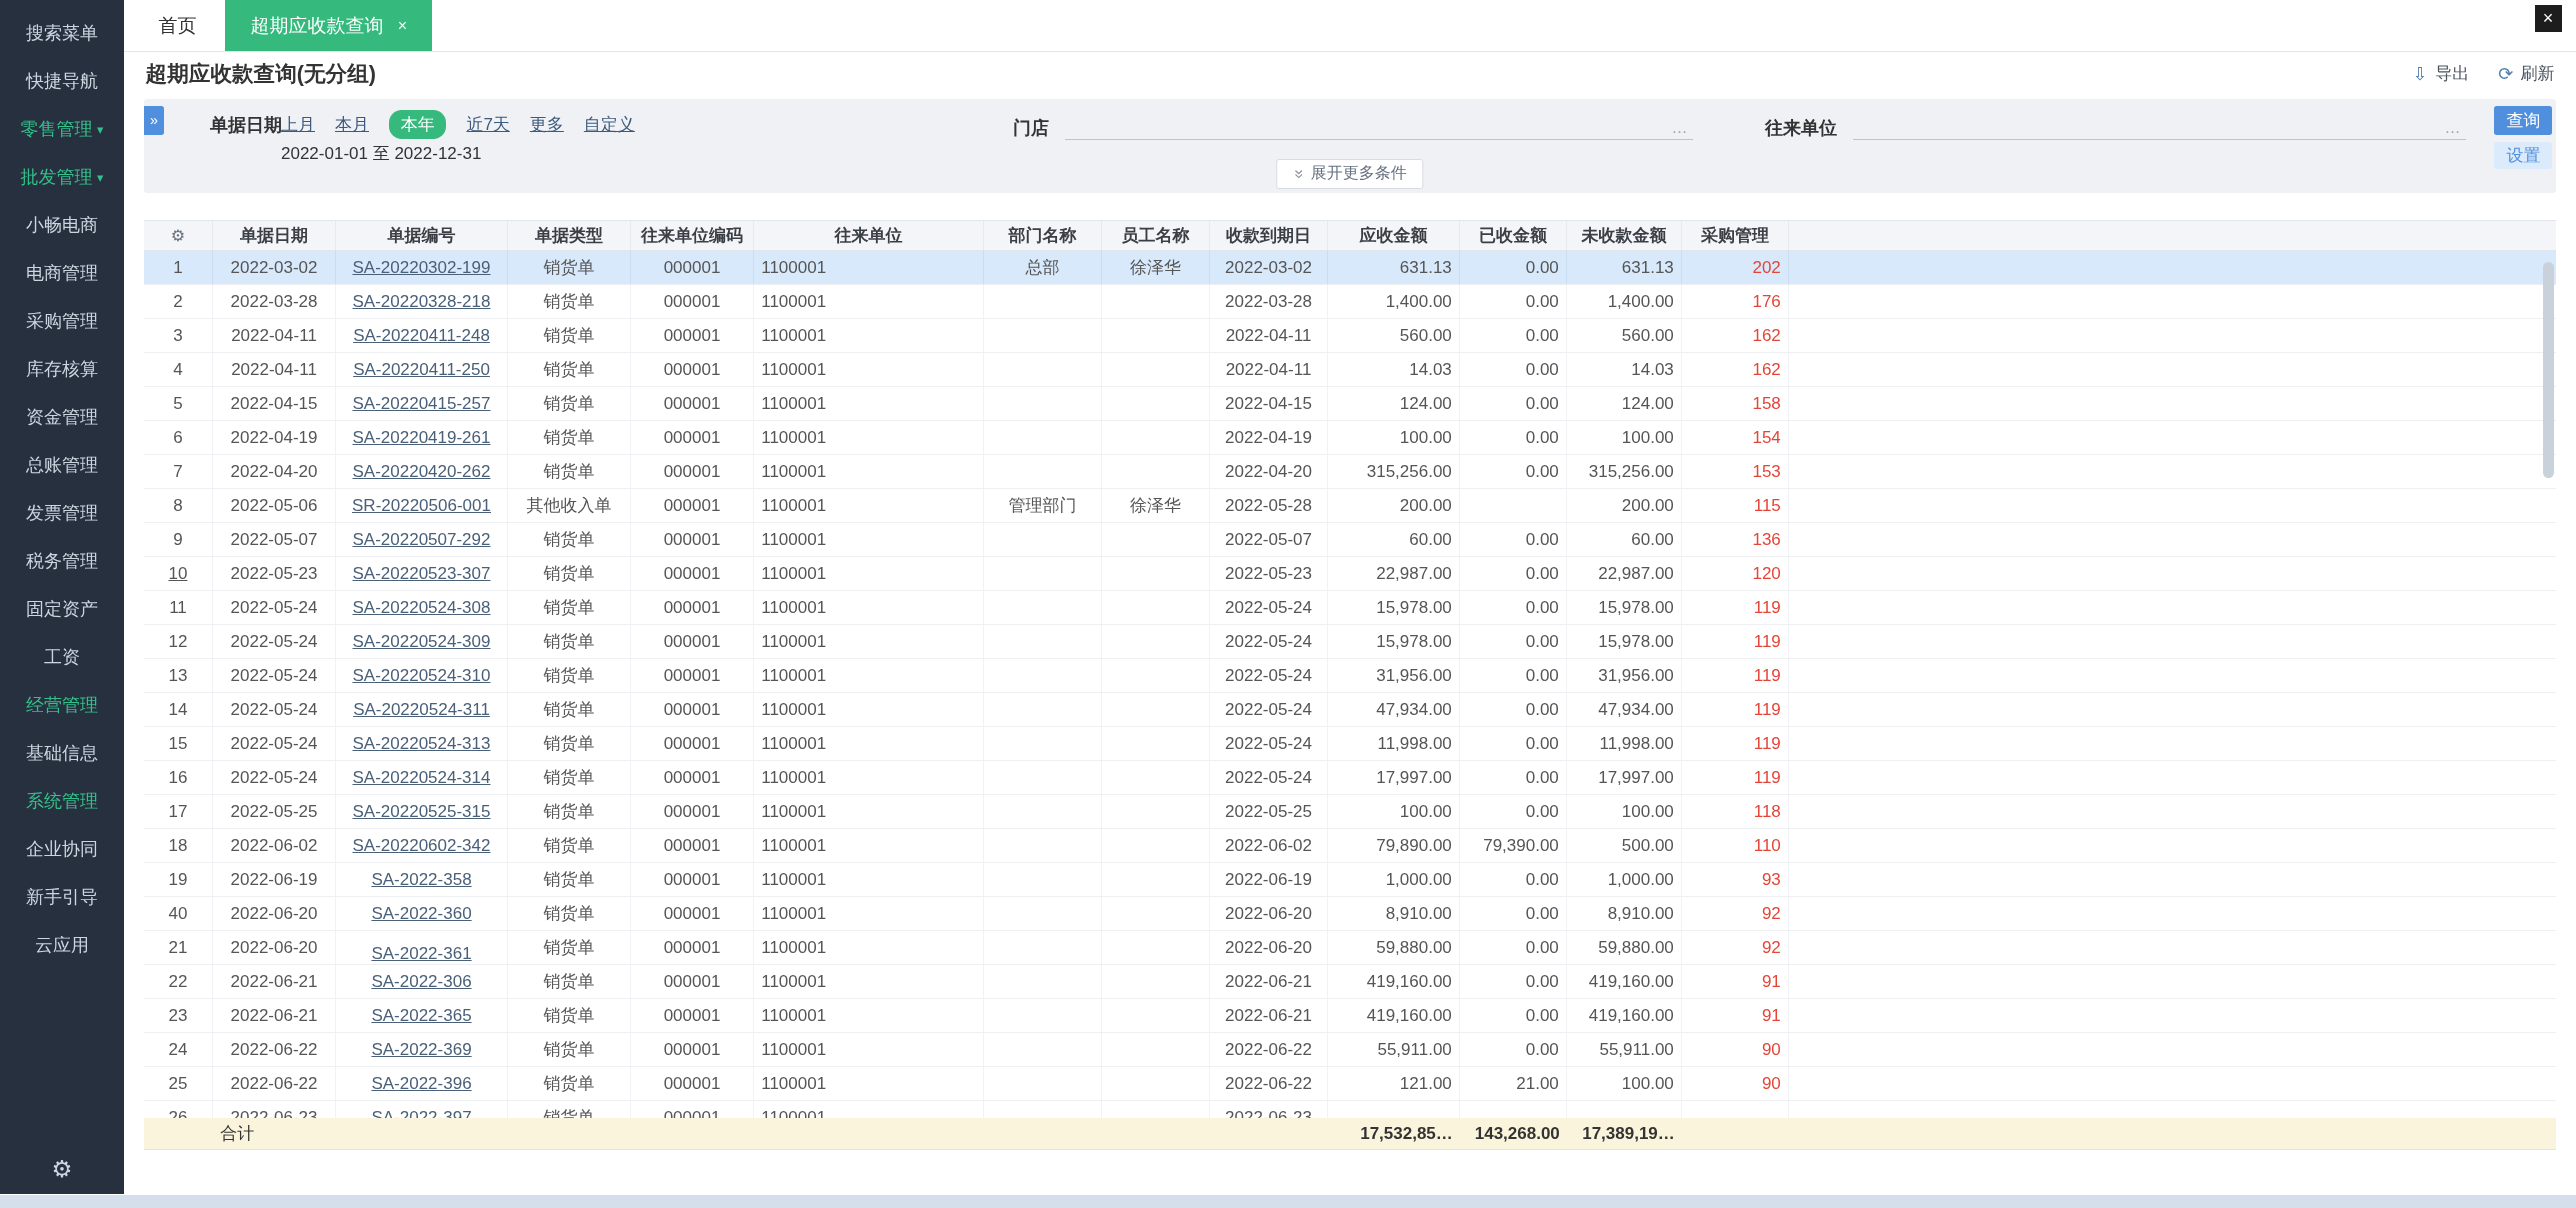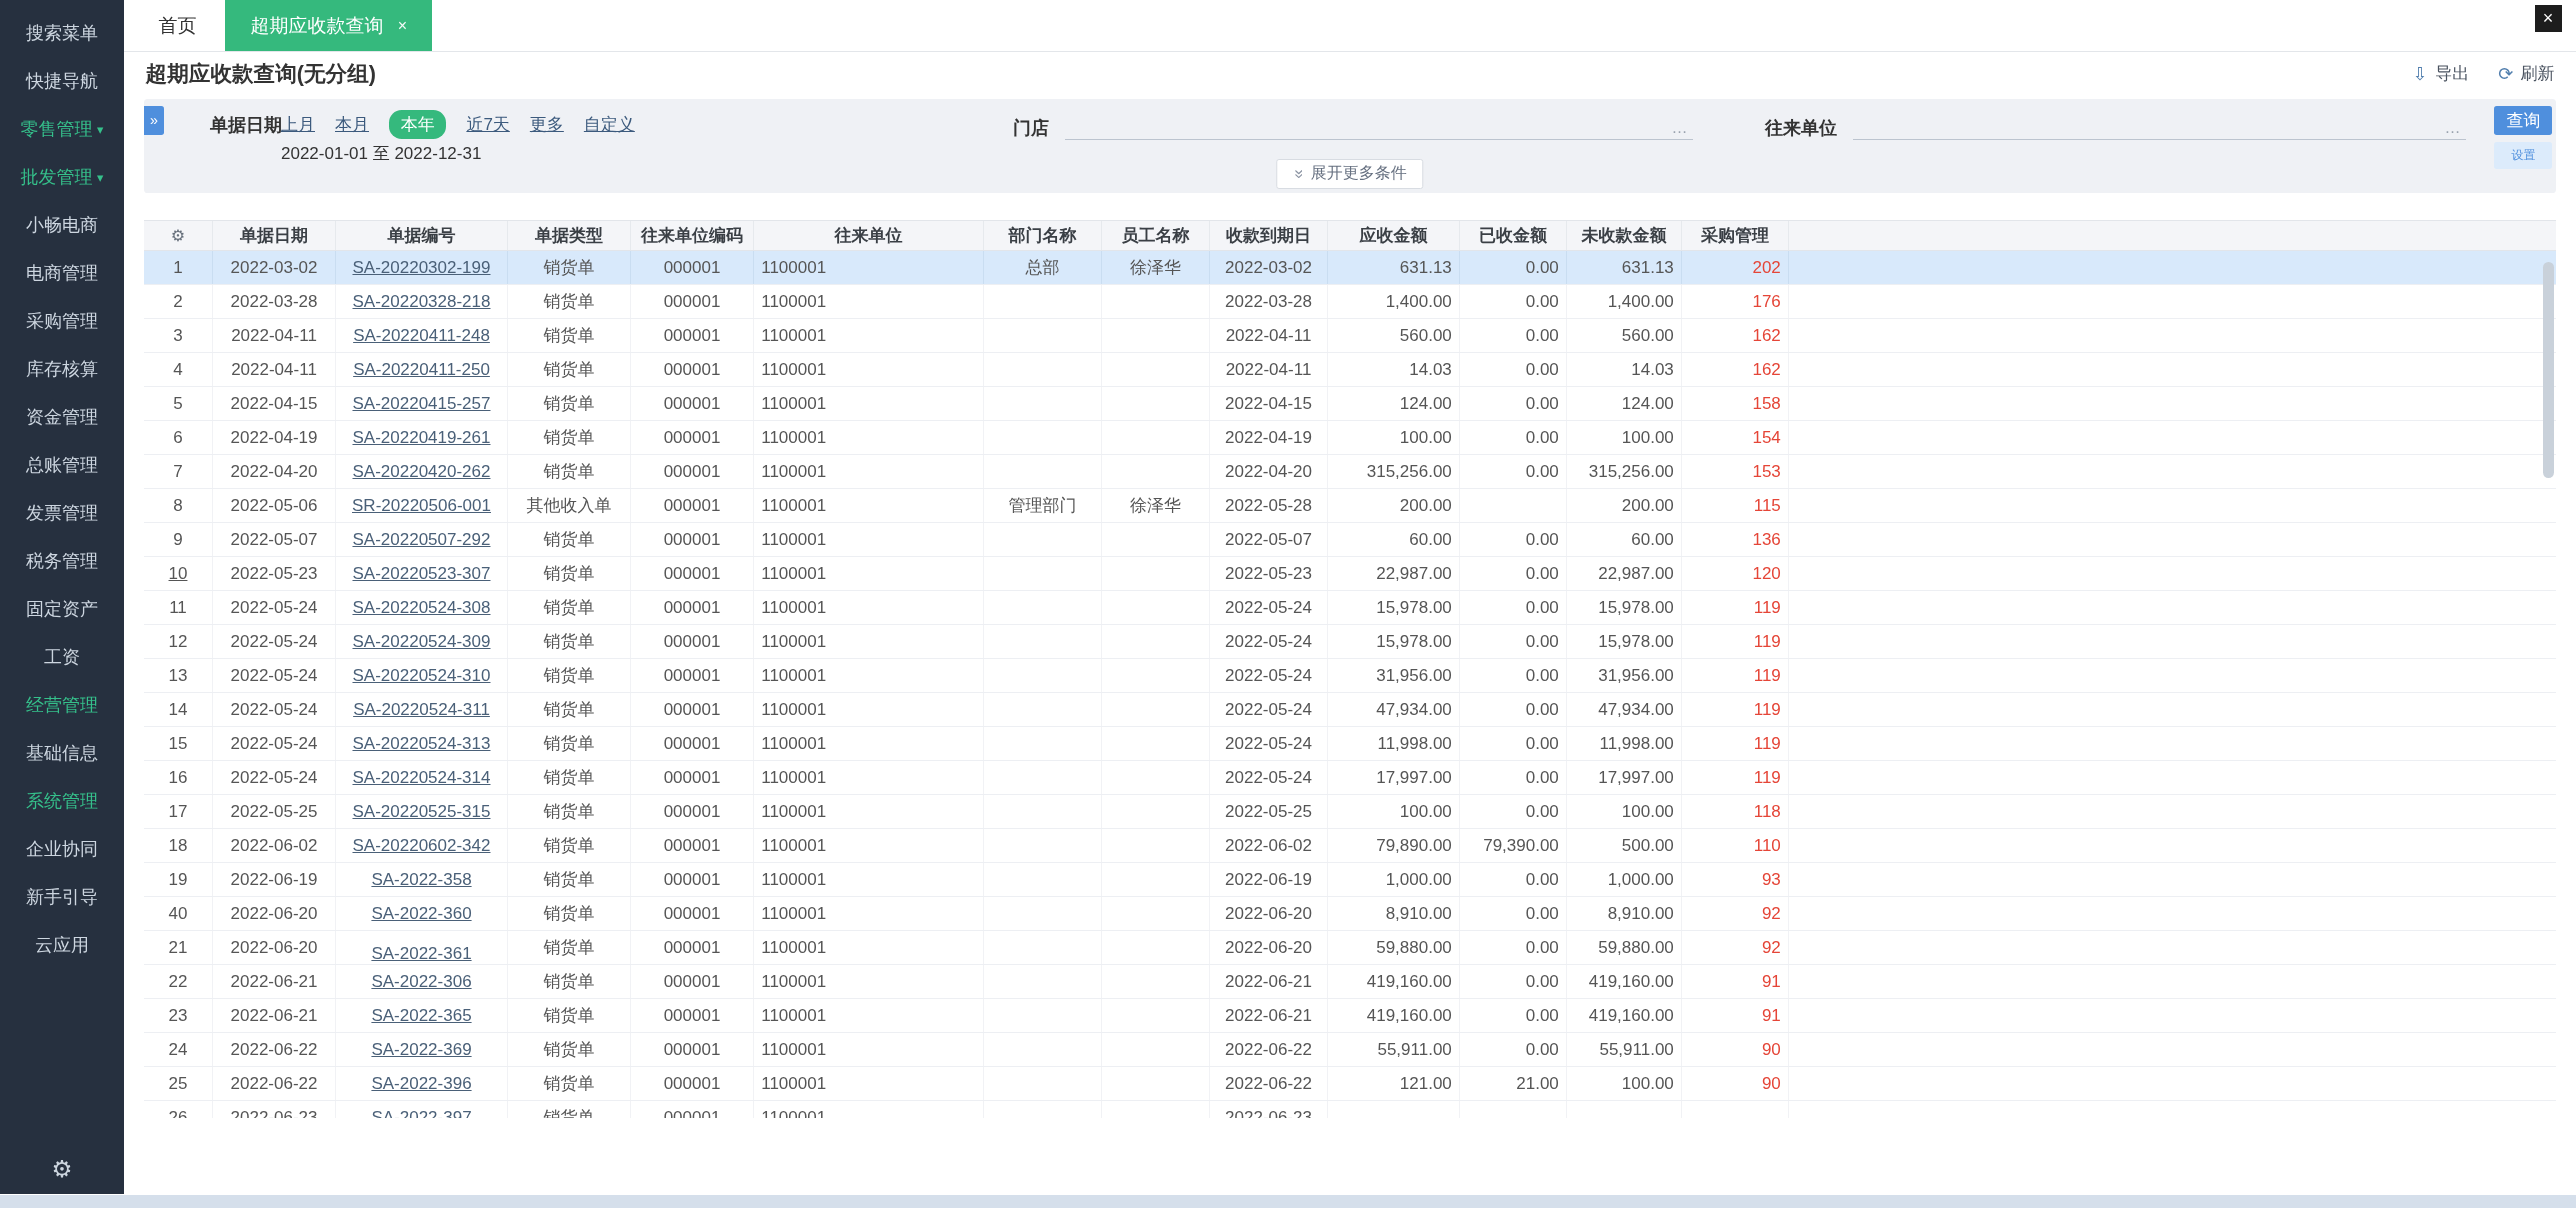--- a/index.html
+++ b/index.html
@@ -44,21 +44,21 @@
 .qf{font-size:17px;color:#3c5a7d;text-decoration:underline;cursor:pointer;white-space:nowrap;}
 .qf.active{background:#35b97d;color:#fff;text-decoration:none;padding:2.7px 11.7px;border-radius:12.6px;}
 .range{position:absolute;left:137px;top:43px;font-size:17px;color:#333;cursor:pointer;}
 .field{position:absolute;top:14.4px;display:flex;align-items:flex-end;gap:16px;}
 .field-store{left:869px;width:680px;}
 .field-partner{left:1621px;width:701px;}
 .f-input{flex:1;height:27px;border-bottom:0.9px solid #bcc4cf;position:relative;cursor:text;}
 .lookup{position:absolute;right:3.6px;bottom:1.8px;color:#99a2ae;font-size:16px;letter-spacing:1.8px;cursor:pointer;}
 .btn-query{position:absolute;right:3.6px;top:7.2px;width:58px;height:29px;background:#4f8fdd;color:#fff;font-size:17px;
   display:flex;align-items:center;justify-content:center;border-radius:2.7px;cursor:pointer;}
-.btn-settings{position:absolute;right:3.6px;top:43px;width:58px;height:27px;background:#dcebfb;color:#4f8fdd;font-size:12px;
+.btn-settings{position:absolute;right:3.6px;top:43px;width:58px;height:27px;background:#dcebfb;color:#4f8fdd;font-size:17px;
   display:flex;align-items:center;justify-content:center;border-radius:2.7px;cursor:pointer;}
 .expand-more{position:absolute;left:50%;bottom:3.6px;transform:translateX(-50%);display:flex;align-items:center;gap:8px;
   background:#fff;border:0.9px solid #d8dce2;border-radius:2.7px;padding:3.6px 16px;font-size:16px;color:#667080;cursor:pointer;white-space:nowrap;}
 .chev{display:inline-block;transform:rotate(-90deg);color:#8a93a2;font-size:17px;}
 
 
 .table{position:relative;margin:27px 20px 0;width:2412px;}
 .thead{display:flex;height:31.5px;background:#f4f5f8;border-top:0.9px solid #e2e5ea;border-bottom:0.9px solid #e2e5ea;}
 .th{display:flex;align-items:center;justify-content:center;font-size:17px;font-weight:700;color:#3a3f45;
   border-right:0.9px solid #e6e9ed;overflow:hidden;white-space:nowrap;}
@@ -703,19 +703,35 @@
             <div class="td right" style="width: 132px;"></div>
             <div class="td right" style="width: 107px;"></div>
             <div class="td right" style="width: 115px;"></div>
             <div class="td right red" style="width: 107px;"></div>
             <div class="td filler"></div>
           </div>
           <div class="vscroll">
           <div class="thumb"></div>
         </div>
       </div>
+      <div class="total-row">
+          <div class="td center" style="width: 69px;"></div>
+          <div class="td left" style="width: 123px;">合计</div>
+          <div class="td center" style="width: 172px;"></div>
+          <div class="td center" style="width: 123px;"></div>
+          <div class="td center" style="width: 123px;"></div>
+          <div class="td left" style="width: 230px;"></div>
+          <div class="td center" style="width: 118px;"></div>
+          <div class="td center" style="width: 108px;"></div>
+          <div class="td center" style="width: 118px;"></div>
+          <div class="td right amount" style="width: 132px;">17,532,85…</div>
+          <div class="td right amount" style="width: 107px;">143,268.00</div>
+          <div class="td right amount" style="width: 115px;">17,389,19…</div>
+          <div class="td right" style="width: 107px;"></div>
+          <div class="td filler"></div>
+        </div>
     </div>
 
   </div>
 
   <div class="footer"></div>
 </div>
 
 
 </body></html>

